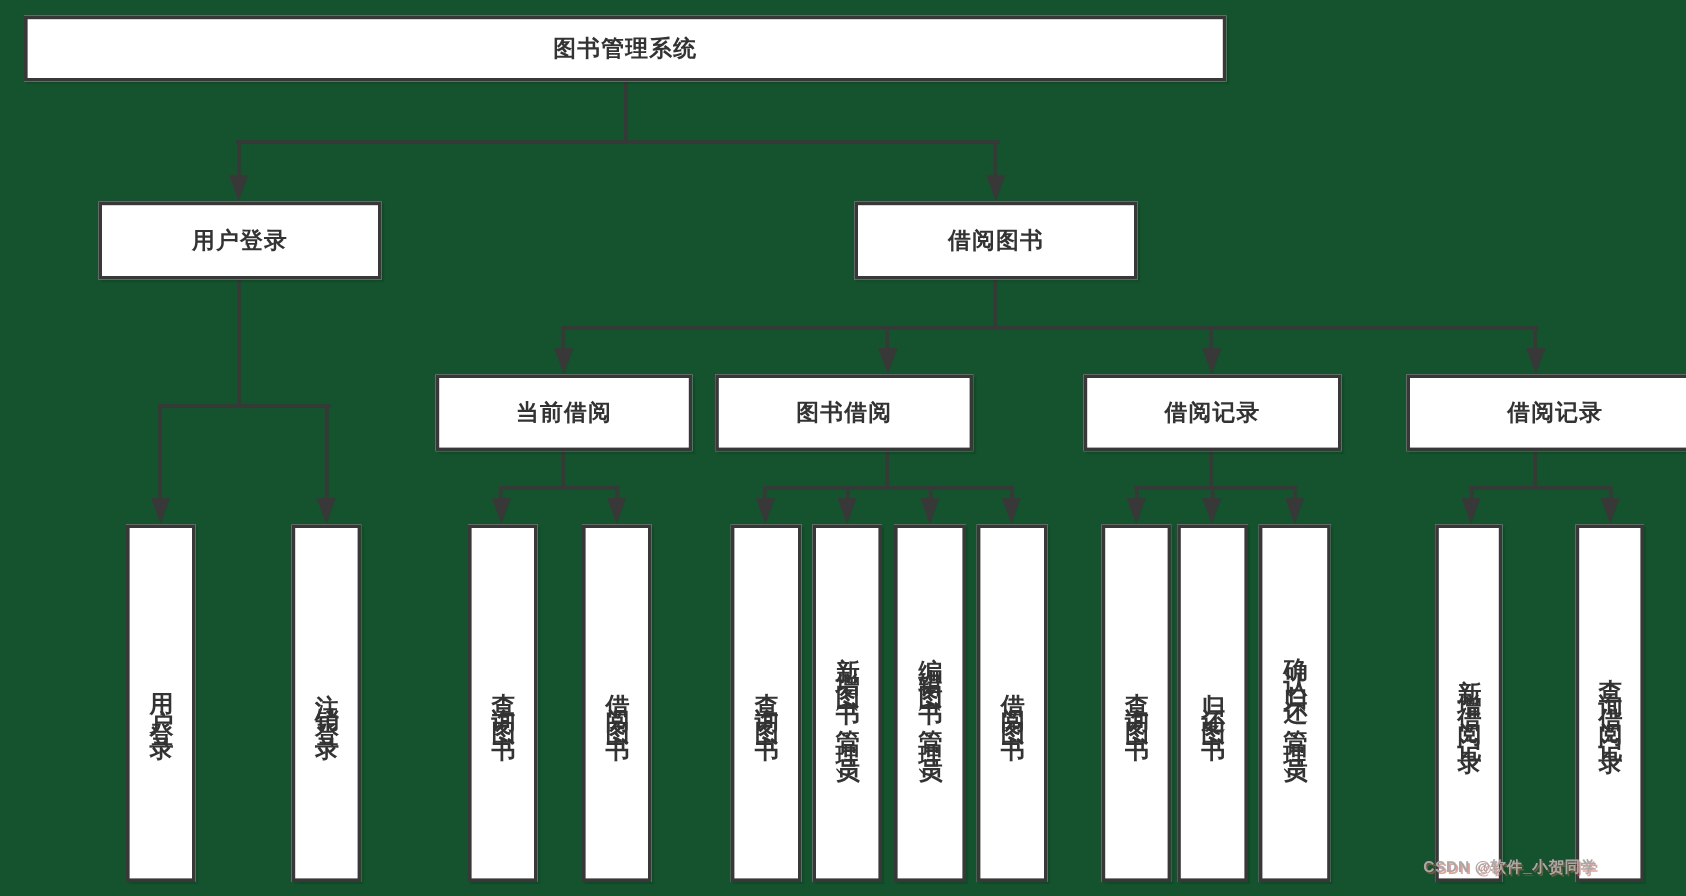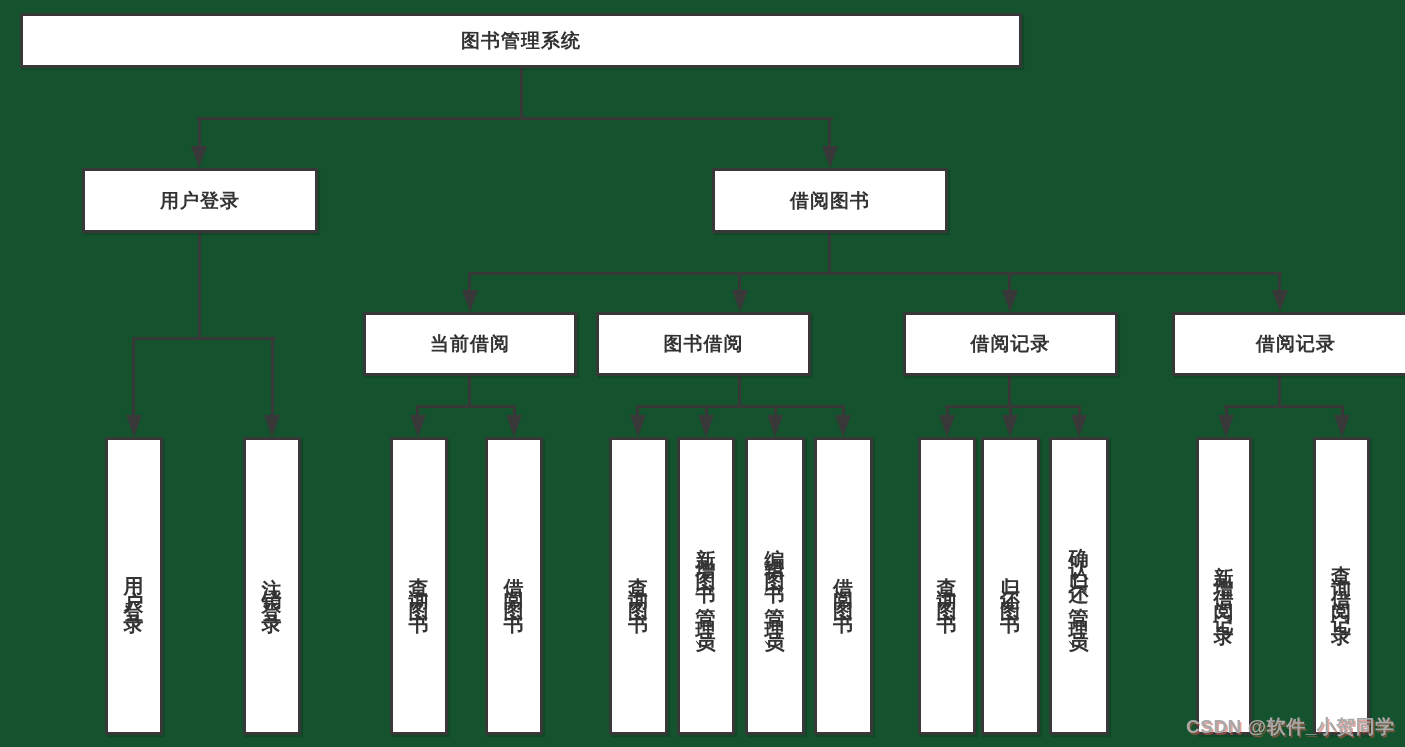--- a/index.html
+++ b/index.html
@@ -25,21 +25,21 @@
     font-size:20px;letter-spacing:12px;line-height:1;
   }
   .vline,.hline{position:absolute;background:var(--line);z-index:1;}
   .tri{
     position:absolute;width:0;height:0;z-index:1;
     border-left:8px solid transparent;border-right:8px solid transparent;
     border-top:22px solid var(--line);
   }
   .watermark{
     position:absolute;left:1186px;top:714px;z-index:3;
-    font-size:19px;color:var(--watermark);white-space:nowrap;
+    font-size:13px;color:var(--watermark);white-space:nowrap;
     text-shadow:1.5px 1.5px 0 rgba(201,87,73,0.55);
     letter-spacing:0.5px;
   }
 </style>
 </head>
 <body>
 
 <div class="stage">
 
   <div class="vline" style="left:520px;top:68px;width:3px;height:52px;"></div>

